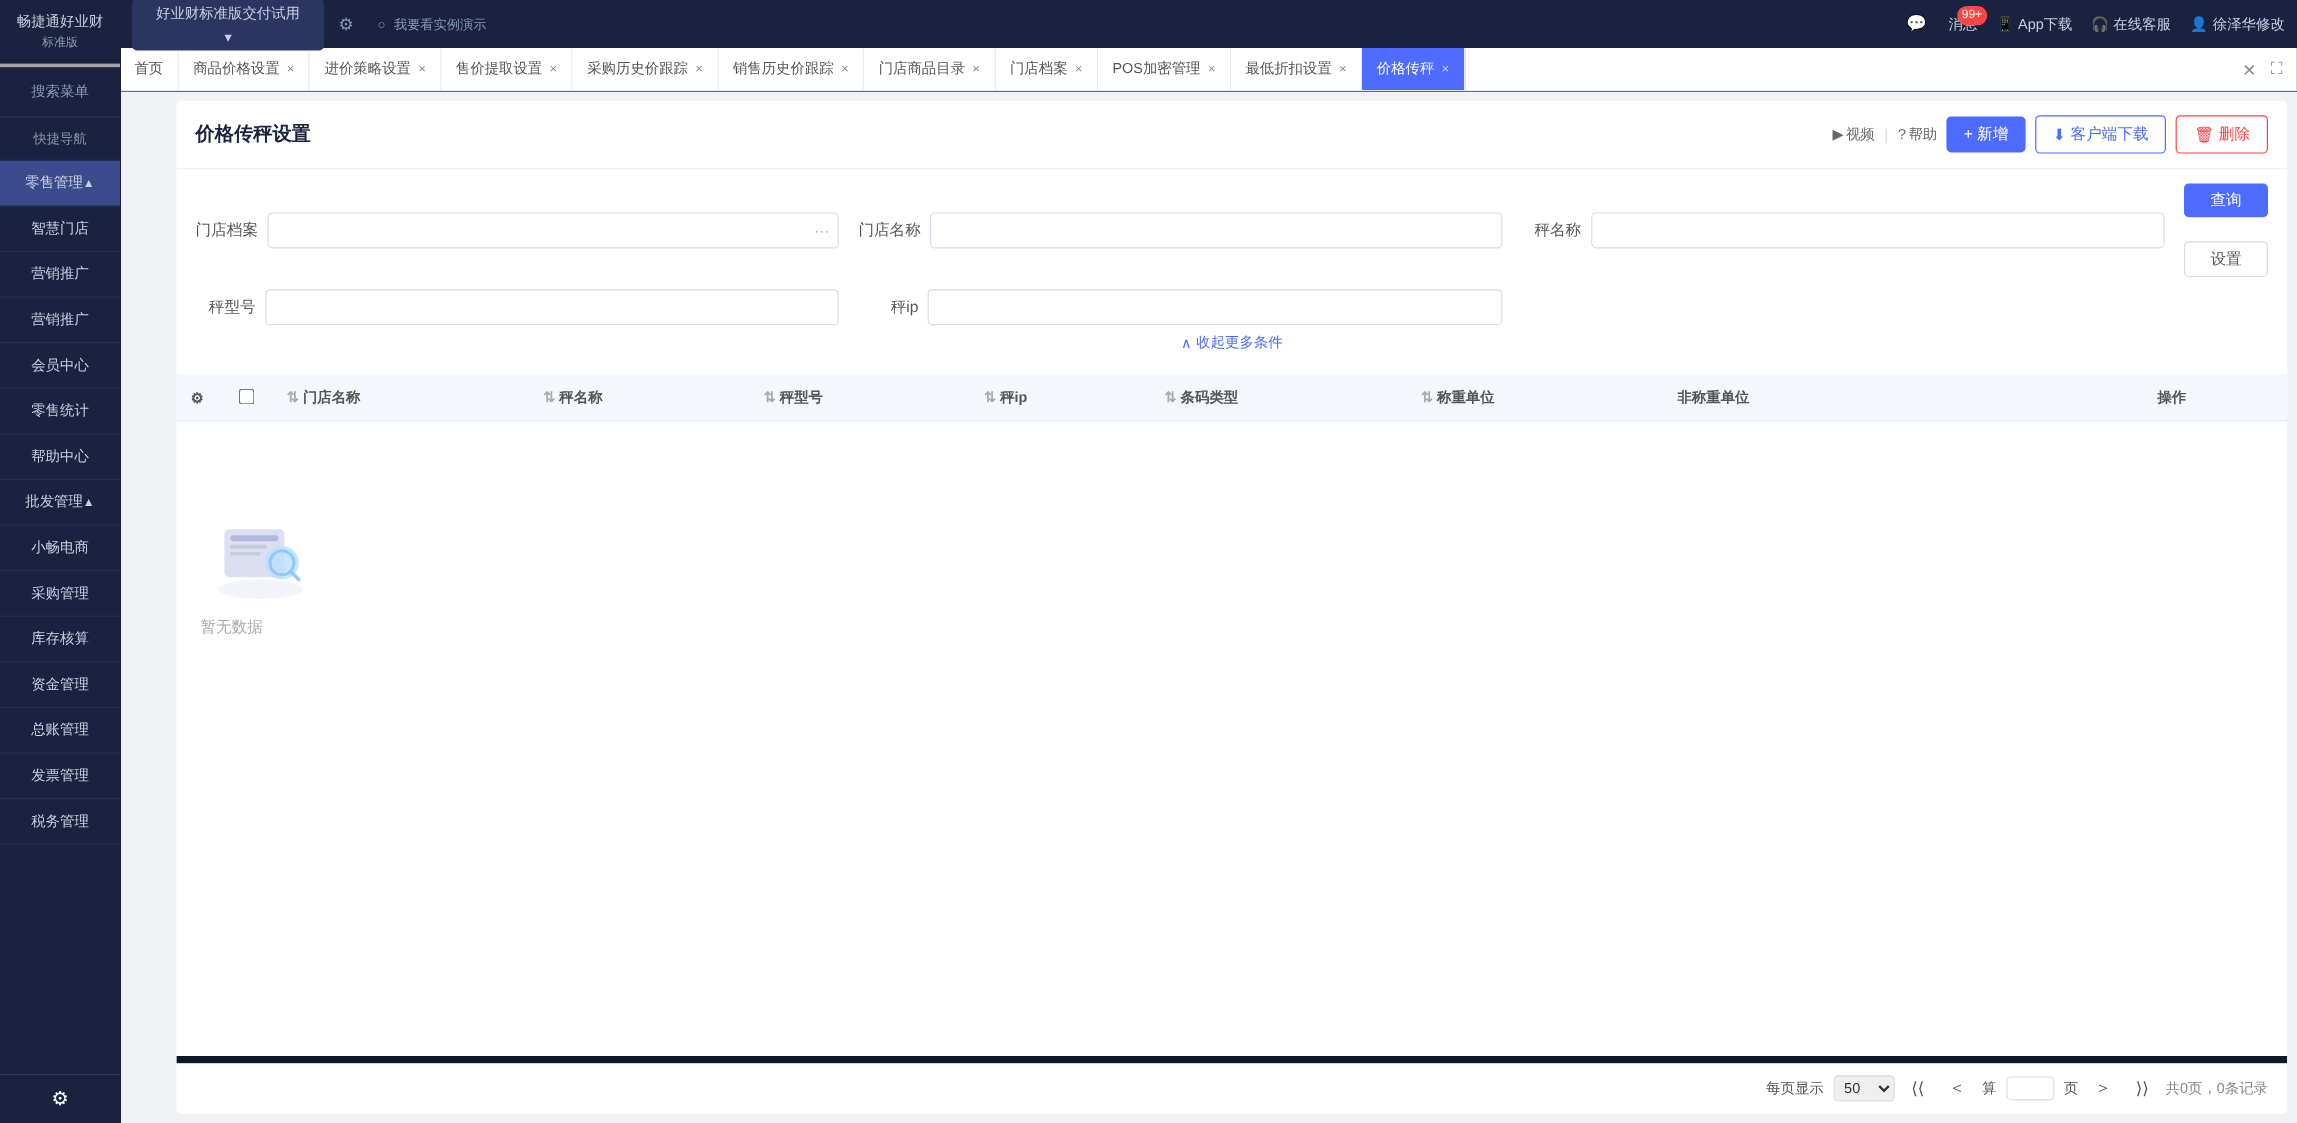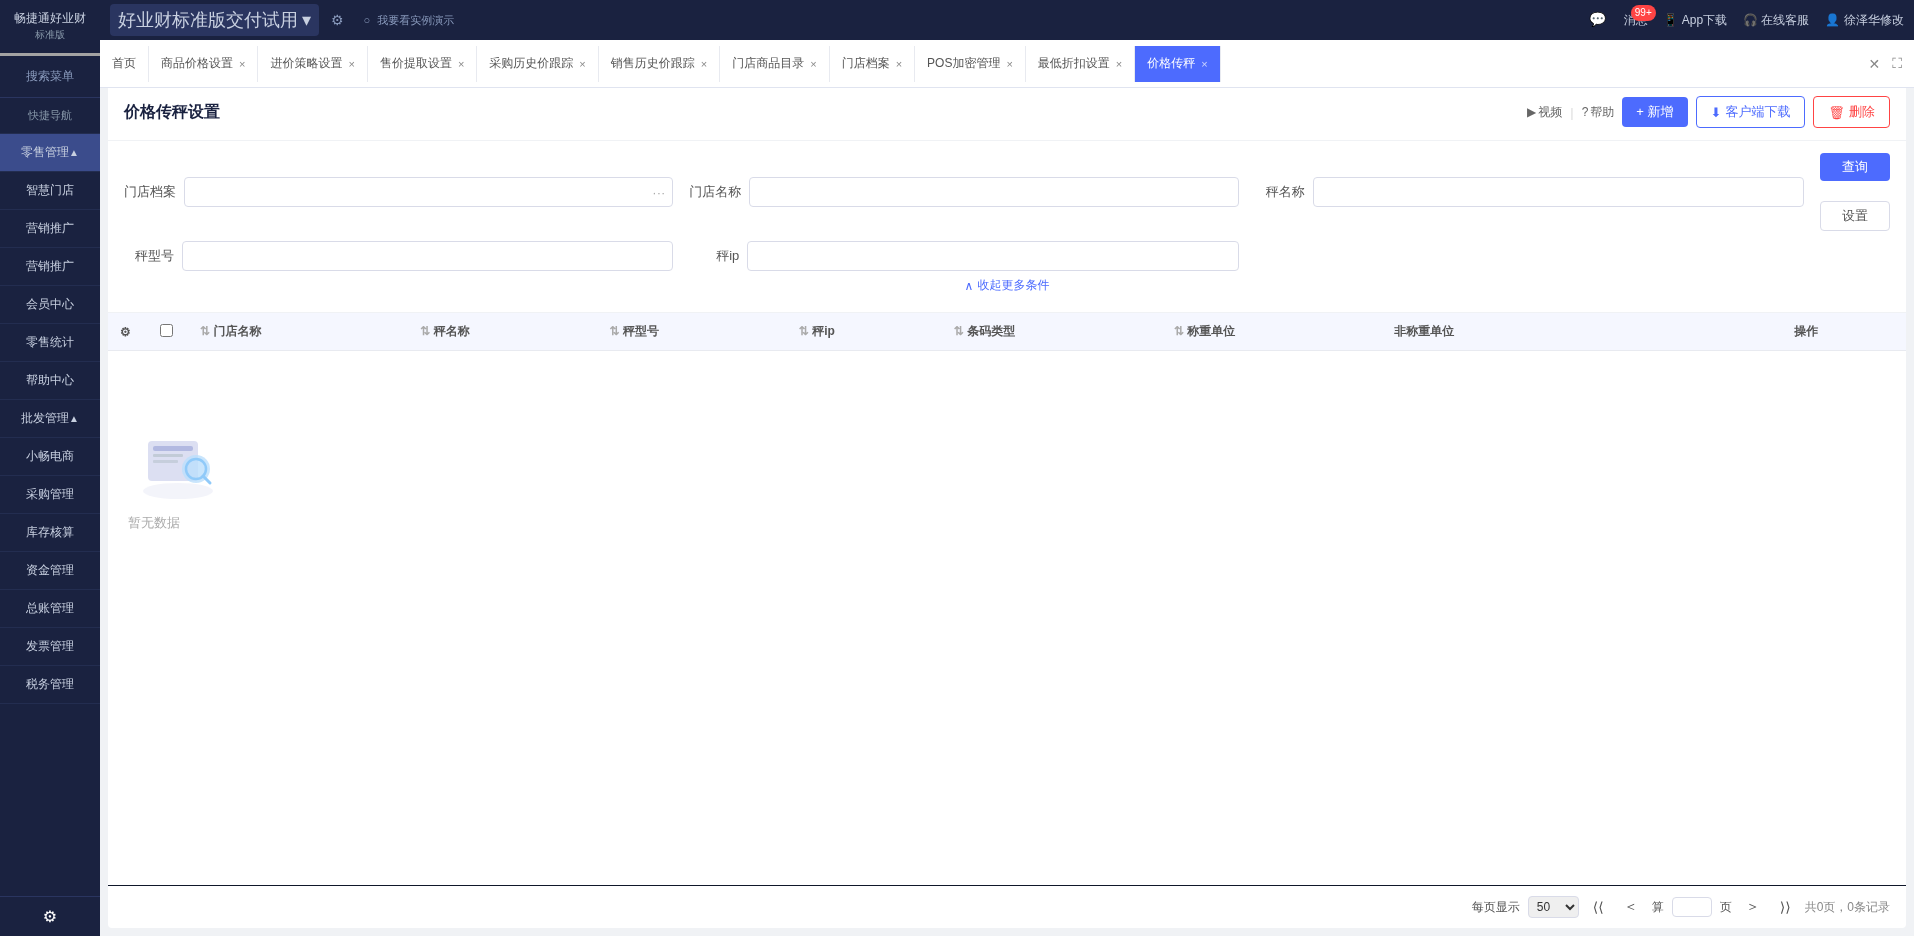--- a/index.html
+++ b/index.html
@@ -31,58 +31,58 @@
     .sidebar-bottom {
       margin-top: auto; padding: 10px; text-align: center; border-top: 1px solid #2a3560;
     }
 
     
     .header {
       position: fixed; left: 100px; top: 0; right: 0; height: 40px; background: #1a2240;
       display: flex; align-items: center; padding: 0 10px; z-index: 99; gap: 8px;
     }
     .header-dropdown {
-      display: flex; align-items: center; gap: 4px; color: #c8d0e0; font-size: 18px;
-      background: #2a3560; border-radius: 4px; padding: 4px 8px; cursor: pointer; min-width: 160px;
+      display: flex; align-items: center; gap: 4px; color: #c8d0e0; font-size: 12px;
+      background: #2a3560; border-radius: 4px; padding: 4px 8px; cursor: pointer; min-width: 160px; flex-direction: column;
     }
     .header-settings-btn {
       color: #8899bb; background: none; border: none; cursor: pointer; font-size: 14px; padding: 4px;
     }
     .header-right {
       margin-left: auto; display: flex; align-items: center; gap: 16px; color: #c8d0e0; font-size: 12px;
     }
     .header-badge { position: relative; cursor: pointer; }
     .header-badge-count {
       position: absolute; top: -6px; right: -8px; background: #ff4444; color: #fff;
       font-size: 10px; border-radius: 8px; padding: 0 4px; line-height: 16px;
     }
     .header-user { display: flex; align-items: center; gap: 4px; cursor: pointer; }
 
     
     .tabs-bar {
-      position: fixed; left: 100px; top: 40px; right: 0; height: 48px; background: #fff;
+      position: fixed; left: 100px; top: 40px; right: 0; height: 36px; background: #fff;
       display: flex; align-items: center; border-bottom: 1px solid #e0e4f0; z-index: 98;
       overflow: hidden;
     }
     .tab-item {
       display: flex; align-items: center; gap: 4px; padding: 0 12px; height: 36px;
       font-size: 12px; color: #555; cursor: pointer; border-right: 1px solid #e8eaf0;
       white-space: nowrap; flex-shrink: 0;
     }
     .tab-item.active { background: #4d6bfe; color: #fff; }
     .tab-item .tab-close { font-size: 11px; margin-left: 2px; opacity: 0.7; }
     .tabs-actions {
       margin-left: auto; display: flex; align-items: center; padding: 0 8px; gap: 4px;
     }
     .tabs-action-btn { background: none; border: none; cursor: pointer; color: #888; font-size: 14px; padding: 2px 4px; }
 
     
     .main {
       position: absolute; left: 100px; top: 76px; right: 0; bottom: 0;
-      background: #f0f2f5; overflow: hidden; display: flex; flex-direction: column;
+      background: #f0f2f5; overflow: hidden; display: flex; flex-direction: column; padding-left: 39px;
     }
     .page-container {
       background: #fff; margin: 8px; border-radius: 4px; flex: 1;
       display: flex; flex-direction: column; overflow: hidden;
     }
     .page-header {
       display: flex; align-items: center; justify-content: space-between;
       padding: 12px 16px; border-bottom: 1px solid #f0f2f5;
     }
     .page-title { font-size: 16px; font-weight: 600; color: #1a2240; }
@@ -136,21 +136,21 @@
     
     .empty-state {
       display: flex; flex-direction: column; justify-content: center;
       padding: 60px 20px; color: #999;
     }
     .empty-text { font-size: 13px; color: #aaa; }
 
     
     .pagination {
       display: flex; align-items: center; justify-content: flex-end;
-      padding: 10px 16px; border-top: 1px solid #0f172a; gap: 8px; font-size: 12px; color: #555;
+      padding: 10px 16px; border-top: 6px solid #0f172a; gap: 8px; font-size: 12px; color: #555;
     }
     .page-size-select {
       border: 1px solid #d9dbe8; border-radius: 4px; padding: 2px 4px; font-size: 12px;
       color: #333; outline: none; cursor: pointer;
     }
     .page-btn {
       background: none; border: none; cursor: pointer; color: #555; padding: 2px 6px; font-size: 14px;
     }
     .page-btn:disabled { color: #ccc; cursor: default; }
     .page-input {

